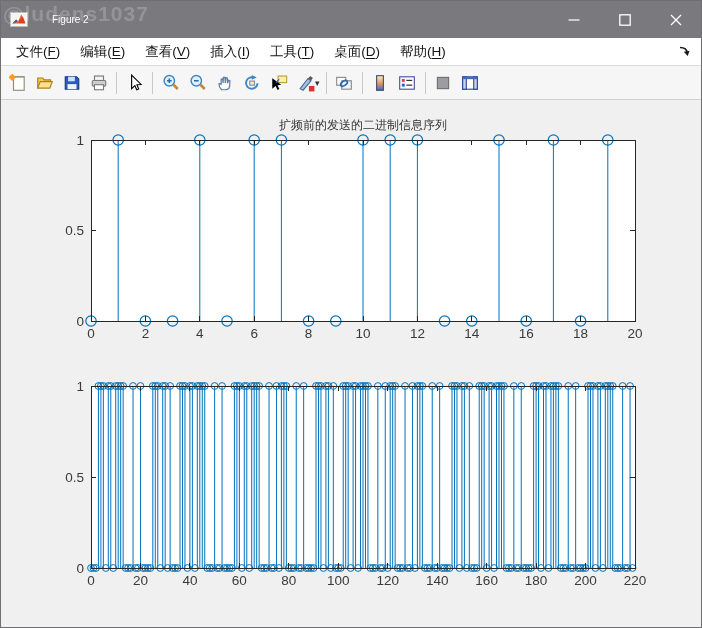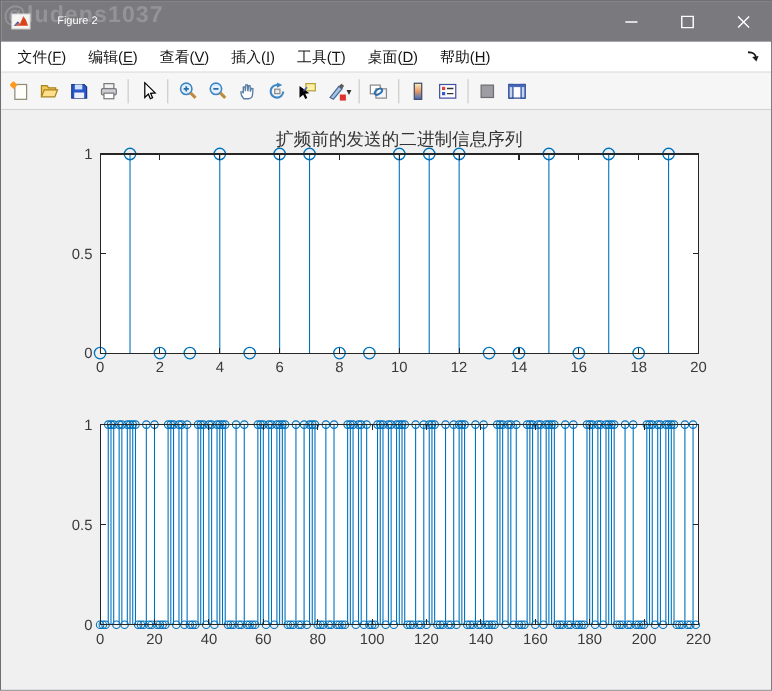--- a/index.html
+++ b/index.html
@@ -40,21 +40,21 @@
     display:flex;align-items:center;padding-left:3px;
   }
   .tb-btn{width:27px;height:28px;display:flex;align-items:center;justify-content:center;border-radius:2px;}
   .tb-sep{width:1px;height:22px;background:#c8c8c8;margin:0 4px;flex:0 0 1px;}
   .tb-caret{font-size:9px;color:#333;margin-left:-4px;margin-right:2px;}
   
   .canvas{position:relative;flex:1;background:#f0f0f0;}
   .axes-svg{position:absolute;left:0;top:0;}
   .chart-title{
     position:absolute;left:90px;width:544px;top:17px;text-align:center;
-    font-size:16px;color:#333;white-space:nowrap;
+    font-size:12px;color:#333;white-space:nowrap;
   }
 </style>
 </head>
 <body>
 
 <div class="window">
 
   <div class="titlebar">
     <div class="watermark">@ludens1037</div>
     <span class="app-icon">

